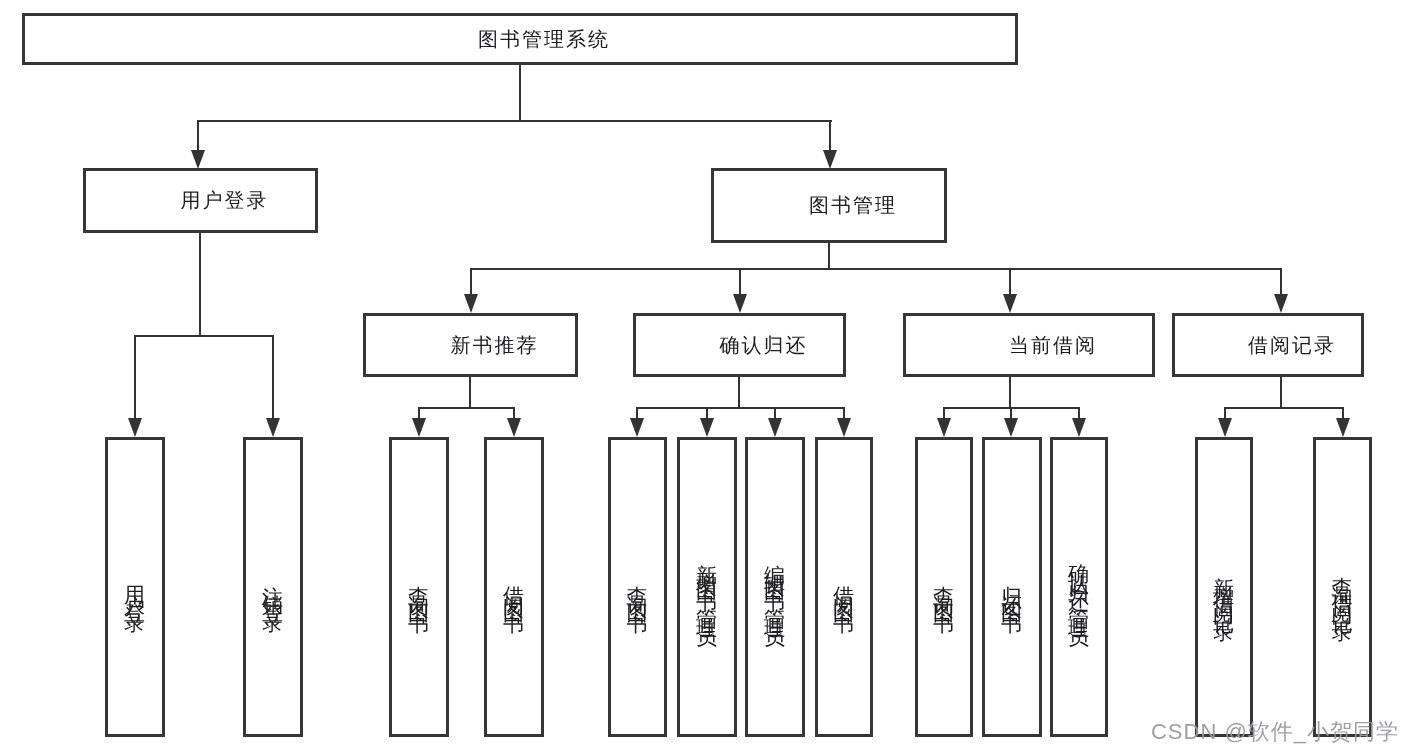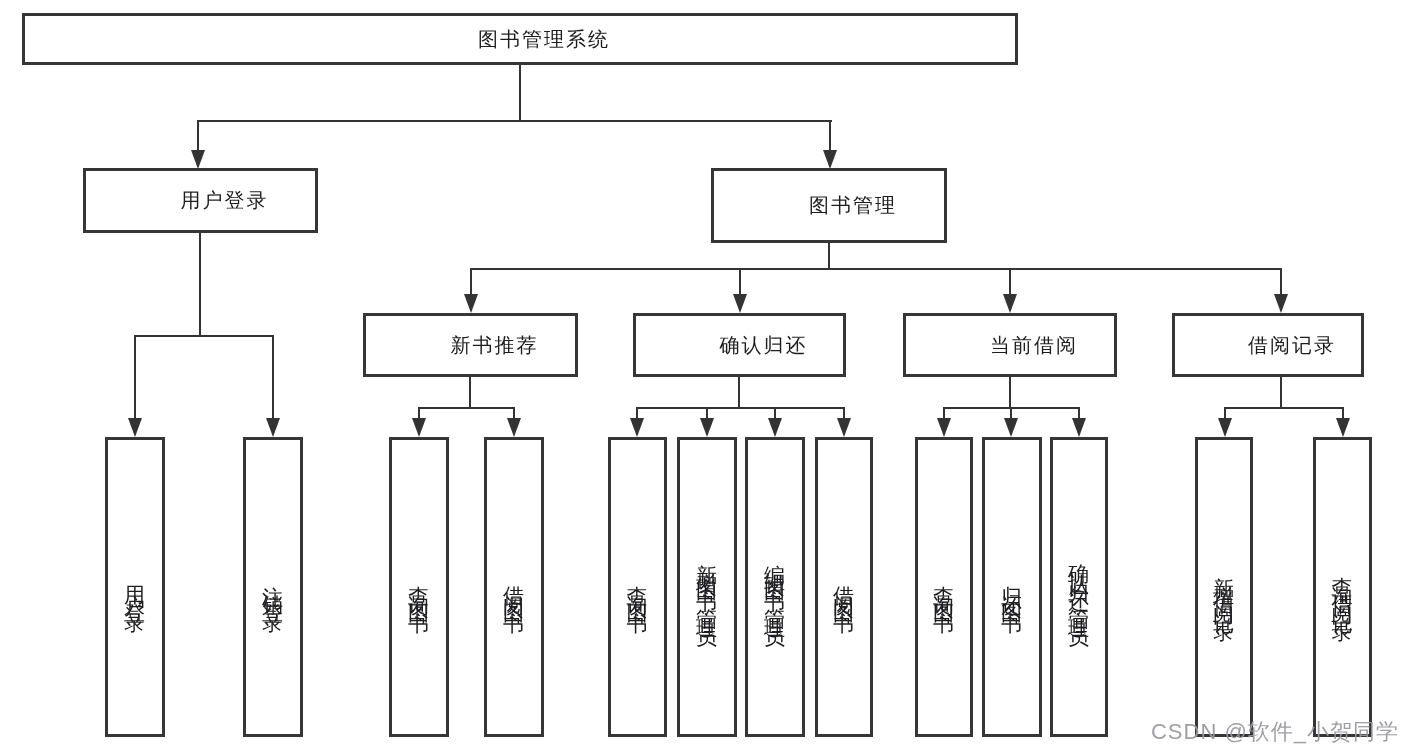--- a/index.html
+++ b/index.html
@@ -93,21 +93,21 @@
   <div class="line" style="left:1342px;top:407px;width:2px;height:13px"></div>
   <div class="arrow" style="left:1336px;top:418px"></div>
 
   <div class="box h" style="left:22px;top:13px;width:996px;height:52px">图书管理系统</div>
 
   <div class="box h" style="left:83px;top:168px;width:235px;height:65px">用户登录</div>
   <div class="box h" style="left:711px;top:168px;width:236px;height:75px">图书管理</div>
 
   <div class="box h" style="left:363px;top:313px;width:215px;height:64px">新书推荐</div>
   <div class="box h" style="left:633px;top:313px;width:213px;height:64px">确认归还</div>
-  <div class="box h" style="left:903px;top:313px;width:214px;height:64px">当前借阅</div>
+  <div class="box h" style="left:903px;top:313px;width:252px;height:64px">当前借阅</div>
   <div class="box h" style="left:1172px;top:313px;width:192px;height:64px">借阅记录</div>
 
   <div class="box v" style="left:105px;top:437px;width:60px;height:300px">用户登录</div>
   <div class="box v" style="left:243px;top:437px;width:60px;height:300px">注销登录</div>
 
   <div class="box v" style="left:389px;top:437px;width:60px;height:300px">查询图书</div>
   <div class="box v" style="left:484px;top:437px;width:60px;height:300px">借阅图书</div>
 
   <div class="box v" style="left:608px;top:437px;width:59px;height:300px">查询图书</div>
   <div class="box v" style="left:677px;top:437px;width:60px;height:300px">新增图书（管理员）</div>

